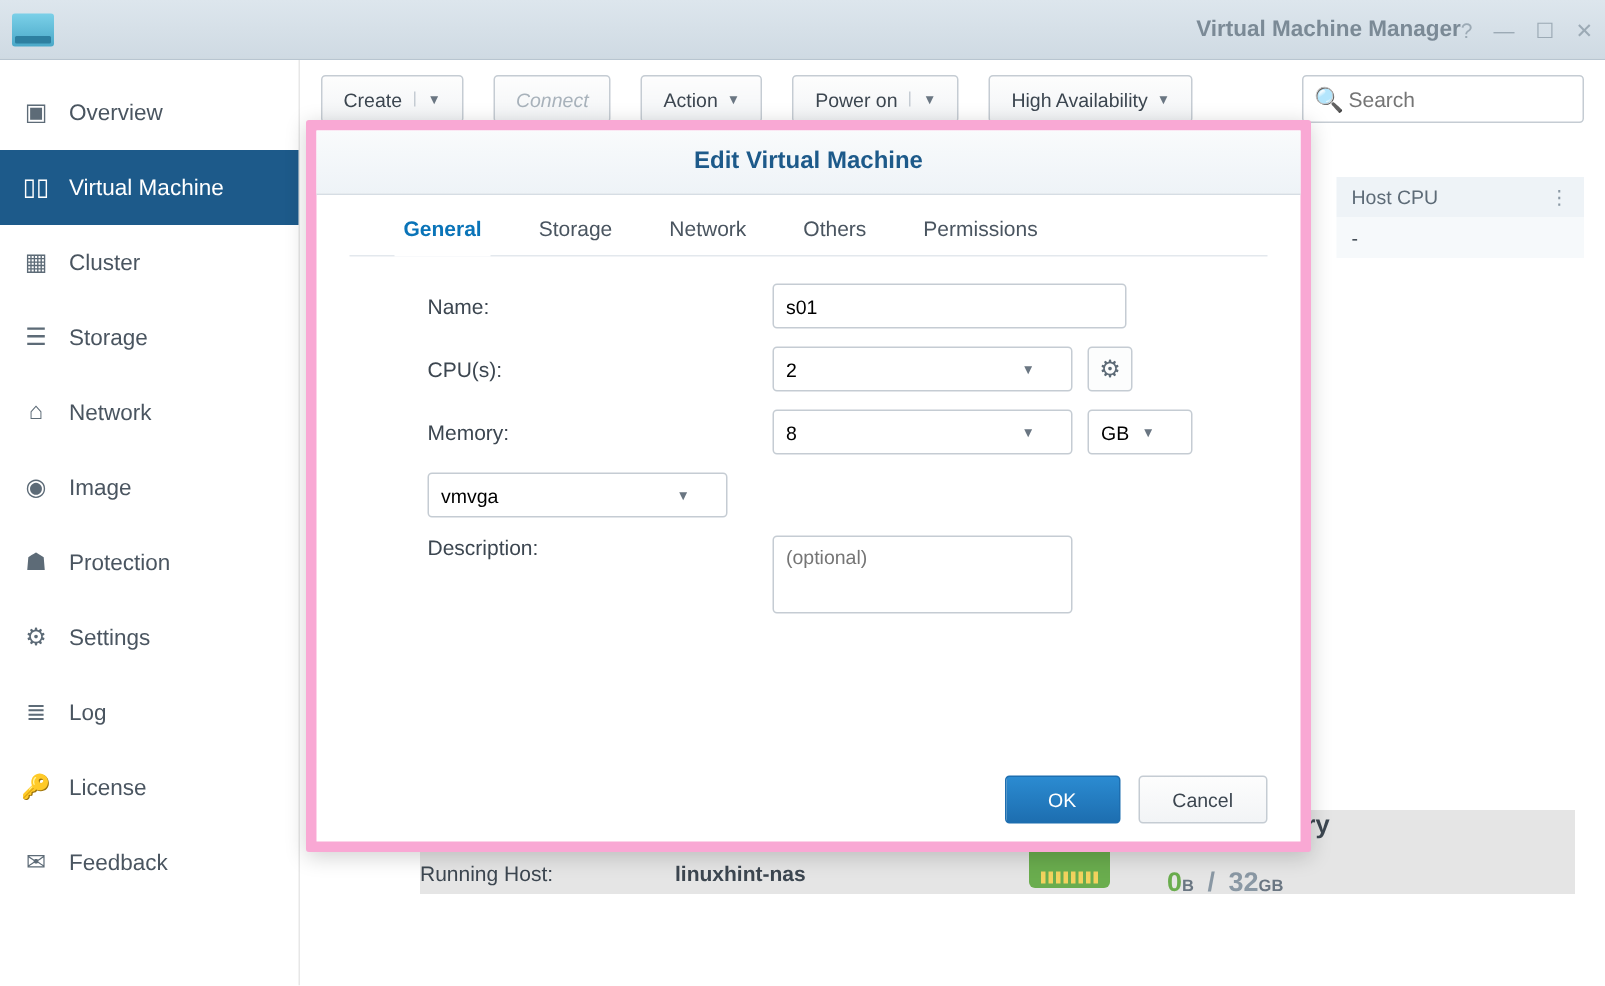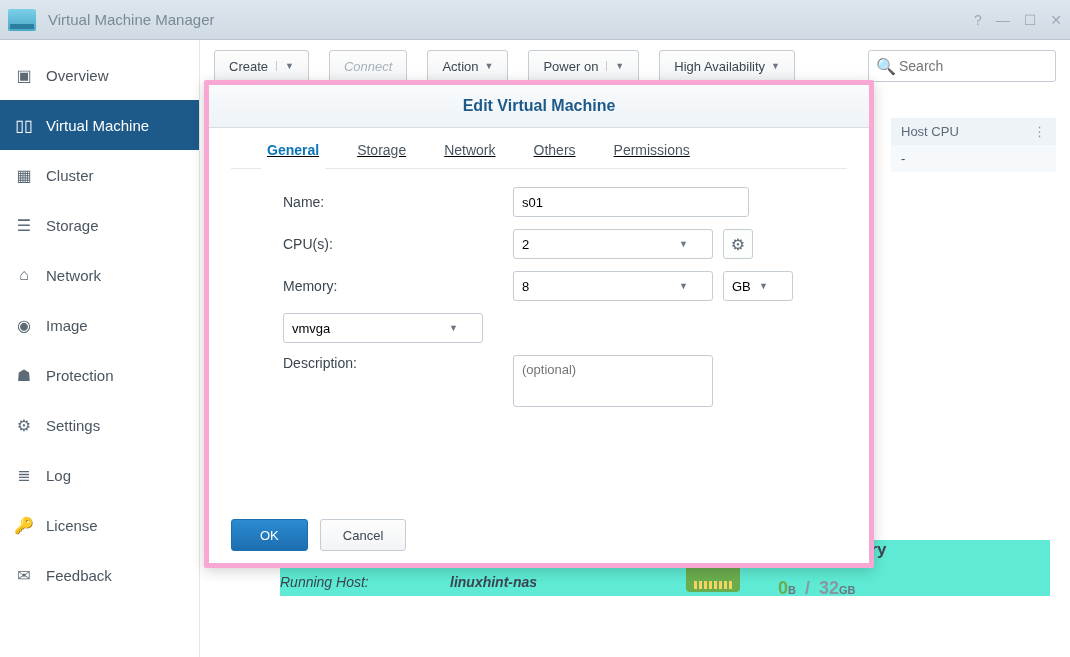--- a/index.html
+++ b/index.html
@@ -2,21 +2,21 @@
 <html><head>
 <meta charset="utf-8">
 <style>
 * { box-sizing: border-box; margin: 0; padding: 0; font-family: -apple-system, "Segoe UI", Arial, sans-serif; }
 body { background: #fff; width: 1070px; height: 657px; overflow: hidden; position: relative; }
 
 
 .titlebar { height: 40px; background: linear-gradient(#dde6ed,#cfdae3); display: flex; align-items: center; padding: 0 8px; border-bottom: 1px solid #b8c5d0; }
 .app-icon { width: 28px; height: 22px; background: linear-gradient(#7bd0e8,#4aa8c8); border-radius: 2px; margin-right: 12px; position: relative; }
 .app-icon::after { content: ""; position: absolute; left: 2px; right: 2px; bottom: 2px; height: 5px; background: #2d7fa0; border-radius: 1px; }
-.titlebar-title { flex: 1; text-align: left; font-weight: 400; color: #7b8a96; font-size: 15px; }
+.titlebar-title { flex: 1; text-align: right; font-weight: 700; color: #7b8a96; font-size: 15px; }
 .win-ctrl { display: flex; gap: 14px; color: #9caab5; }
 .win-ctrl span { cursor: pointer; font-size: 14px; }
 
 
 .app { display: flex; height: calc(100% - 40px); }
 .sidebar { width: 200px; background: #fff; border-right: 1px solid #e7e7e7; padding-top: 10px; }
 .nav-item { display: flex; align-items: center; height: 50px; padding: 0 14px; color: #4a5560; font-size: 15px; cursor: pointer; gap: 12px; }
 .nav-item.active { background: #1d5a8a; color: #fff; }
 .nav-icon { width: 20px; height: 20px; display: inline-flex; align-items: center; justify-content: center; font-size: 16px; color: #5d6b77; }
 .nav-item.active .nav-icon { color: #fff; }
@@ -32,51 +32,51 @@
 .search-wrap input { height: 32px; width: 188px; border: 1px solid #c5ccd3; border-radius: 3px; padding: 0 8px 0 30px; font-size: 14px; }
 .search-wrap .sicon { position: absolute; left: 8px; top: 7px; color: #6a7682; }
 
 
 .right-col { position: absolute; right: 14px; top: 78px; width: 165px; }
 .right-col .th { background: #eef3f7; color: #5d6b77; font-size: 13px; padding: 6px 10px; display: flex; justify-content: space-between; }
 .right-col .td { font-size: 13px; color: #3c4650; padding: 6px 10px; background:#f6f9fb; }
 .dots { color: #8a98a4; cursor: pointer; }
 
 
-.detail-panel { position: absolute; left: 280px; top: 540px; width: 770px; background: #5eead4; font-style: italic; }
+.detail-panel { position: absolute; left: 280px; top: 540px; width: 770px; background: #e5e5e5; }
 .detail-row { display: flex; padding: 6px 0; }
 .detail-row .k { width: 170px; color: #3c4650; font-size: 14px; }
 .detail-row .v { font-weight: 600; color: #3c4650; font-size: 14px; }
 .chip { position: absolute; left: 686px; top: 550px; width: 54px; height: 42px; background: #6aad4e; border-radius: 4px; display:flex; align-items:flex-end; justify-content:center; padding-bottom:3px; }
 .chip .pins { display:flex; gap:2px; }
 .chip .pins i { width:3px; height:8px; background:#f4d35e; display:block; }
 .mem-label { position:absolute; left:860px; top:540px; color:#3c4650; font-size:17px; font-weight:600; }
 .mem-vals { position:absolute; left:778px; top:542px; font-size:18px; font-weight:700;margin-top:36px; }
 .mem-vals .used { color:#6aad4e; }
 .mem-vals .unit { font-size:11px; color:#6a7682; font-weight:600; }
 .mem-vals .sep { color:#8a98a4; margin: 0 4px; }
 .mem-vals .total { color:#8a98a4; }
 
 
-.modal-backdrop { position:absolute; left:204px; top:80px; width:670px; height:488px; background:#fff; border:5px solid #f9a8d4; box-shadow: 0 3px 14px rgba(0,0,0,0.18); border-radius:2px; display:flex; flex-direction:column; }
+.modal-backdrop { position:absolute; left:204px; top:80px; width:670px; height:488px; background:#fff; border:7px solid #f9a8d4; box-shadow: 0 3px 14px rgba(0,0,0,0.18); border-radius:2px; display:flex; flex-direction:column; }
 .modal-header { text-align:center; padding:12px 0; font-size:16px; color:#1d5a8a; font-weight:600; background:linear-gradient(#f9fbfc,#eef3f7); border-bottom:1px solid #d6dde4; }
-.modal-tabs { display:flex; gap:26px; padding: 10px 30px 0; border-bottom:1px solid #e3e8ed; margin: 0 22px; text-decoration: underline; }
+.modal-tabs { display:flex; gap:26px; padding: 10px 30px 0; border-bottom:1px solid #e3e8ed; margin: 0 22px; }
 .modal-tab { padding: 4px 6px 10px; font-size:14px; color:#4a5560; cursor:pointer; position:relative; }
 .modal-tab.active { color:#0a74b8; font-weight:600; }
 .modal-tab.active::after { content:""; position:absolute; left:0; right:0; bottom:-1px; height:2px; background:#fff; }
 .modal-body { flex:1; padding: 18px 30px; }
 .frow { display:flex; align-items:center; margin-bottom: 12px; margin-left: 44px; }
 .frow label { width: 230px; font-size:14px; color:#3c4650; }
 .tinput { height:30px; border:1px solid #c5ccd3; border-radius:3px; padding:0 8px; font-size:13px; width:236px; }
 .sel { height:30px; border:1px solid #c5ccd3; border-radius:3px; padding:0 24px 0 8px; font-size:13px; width:200px; background:#fff; display:flex; align-items:center; justify-content:space-between; cursor:pointer; }
 .sel .caret { margin-left:auto; }
 .sel.small { width: 70px; margin-left: 10px; }
 .iconbtn { width:30px; height:30px; border:1px solid #c5ccd3; border-radius:3px; margin-left:10px; display:flex; align-items:center; justify-content:center; cursor:pointer; background:#fcfdfd; color:#5d6b77; }
 .tarea { width:200px; height:52px; border:1px solid #c5ccd3; border-radius:3px; padding:6px 8px; font-size:13px; resize:none; font-family:inherit; }
-.modal-footer { padding: 12px 22px; display:flex; gap:12px; }
+.modal-footer { padding: 12px 22px; display:flex; justify-content:flex-end; gap:12px; }
 .btn.primary { background: linear-gradient(#2b8bd1,#1d6eb0); color:#fff; border-color:#1d6eb0; padding:0 28px; }
 .btn.secondary { background: linear-gradient(#fdfdfd,#f2f4f6); padding:0 22px; }
 
 </style>
 </head>
 <body>
 
 <div class="titlebar">
   <div class="app-icon"></div>
   <div class="titlebar-title">Virtual Machine Manager</div>

